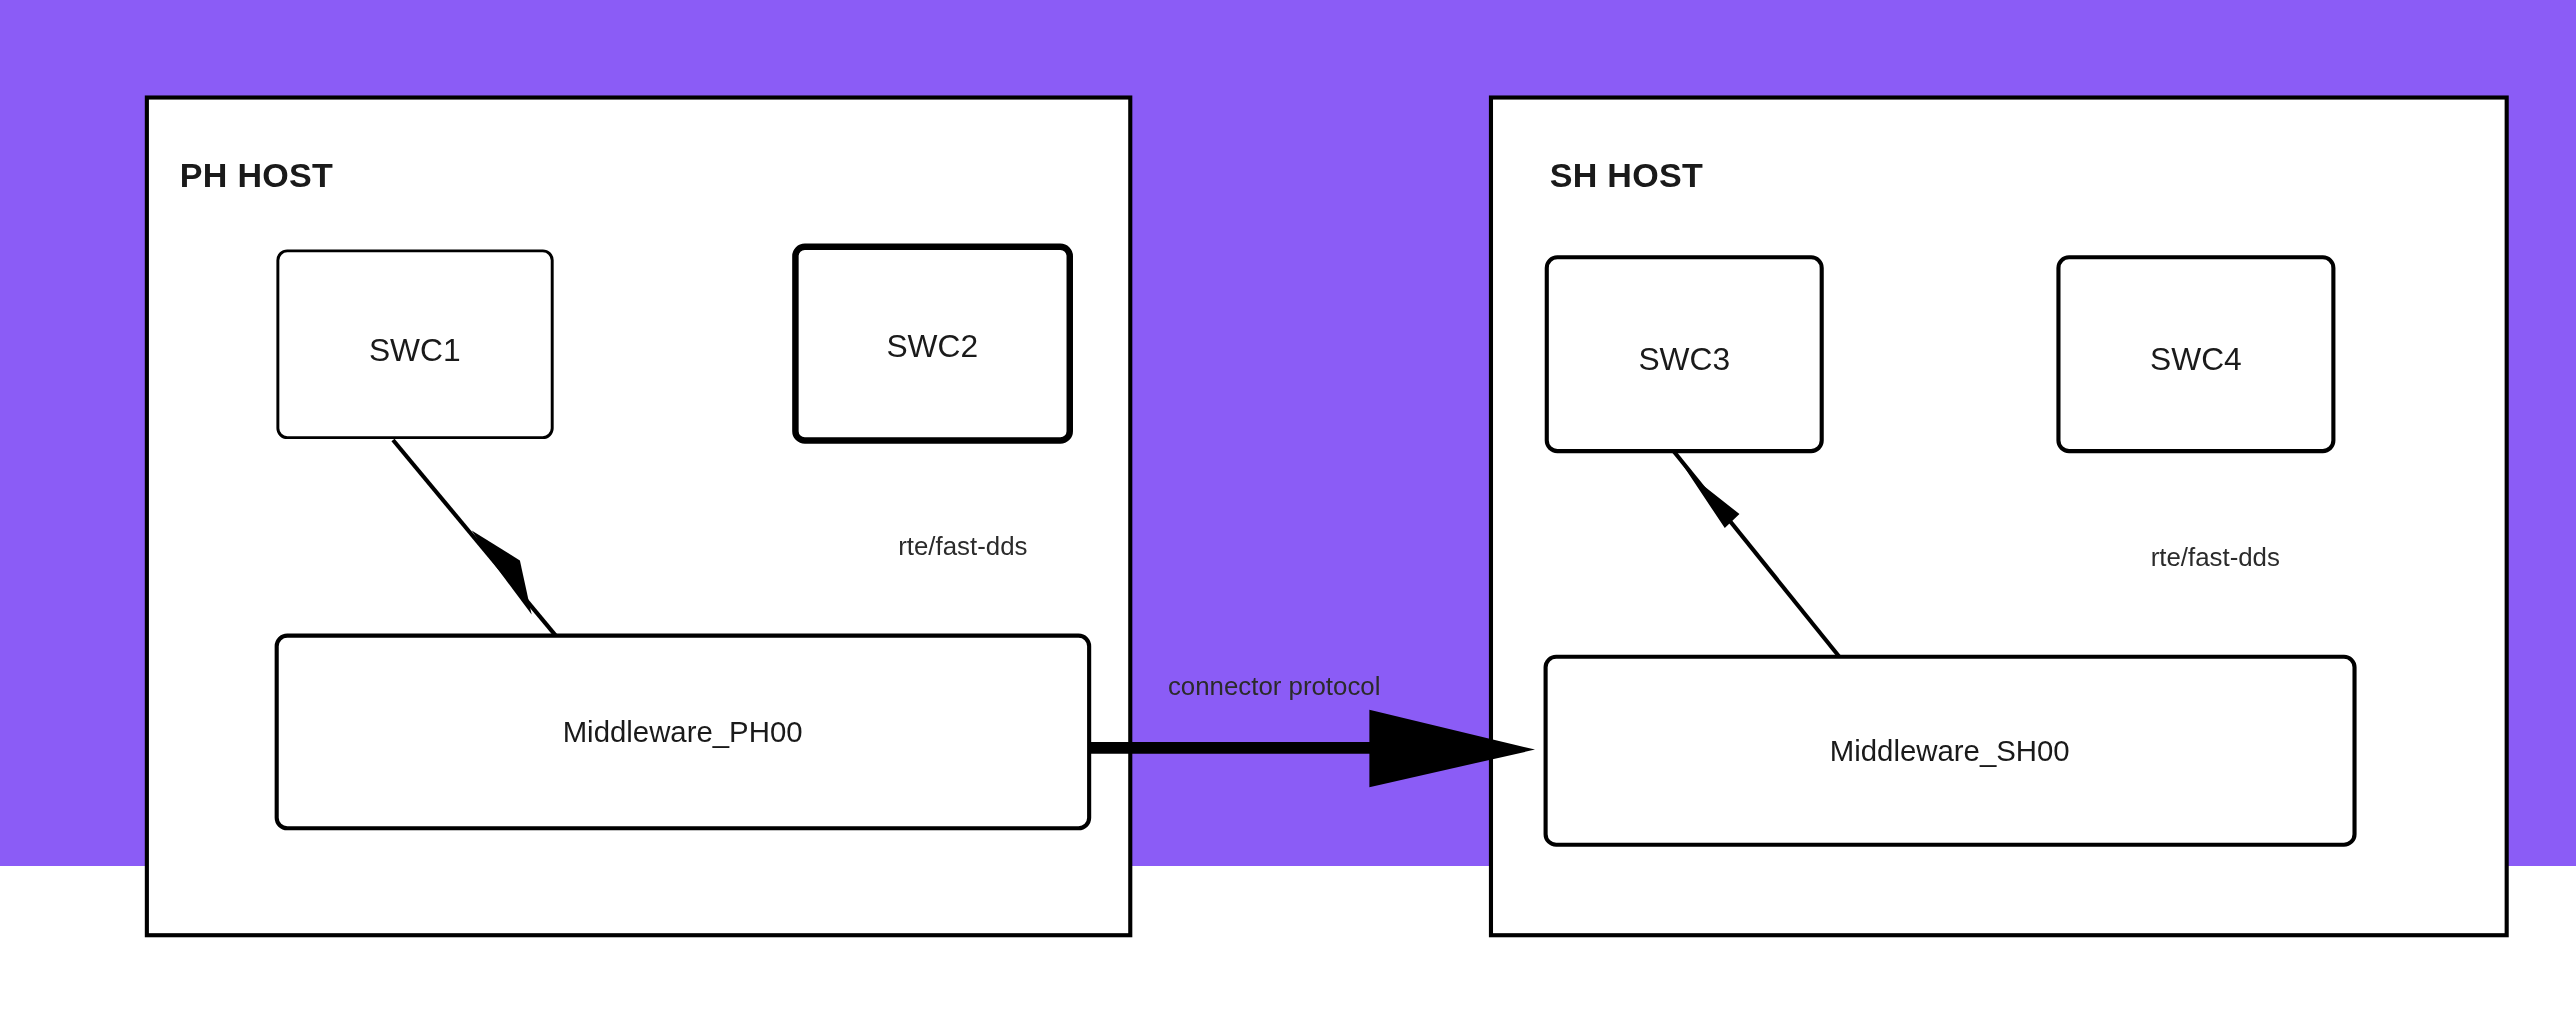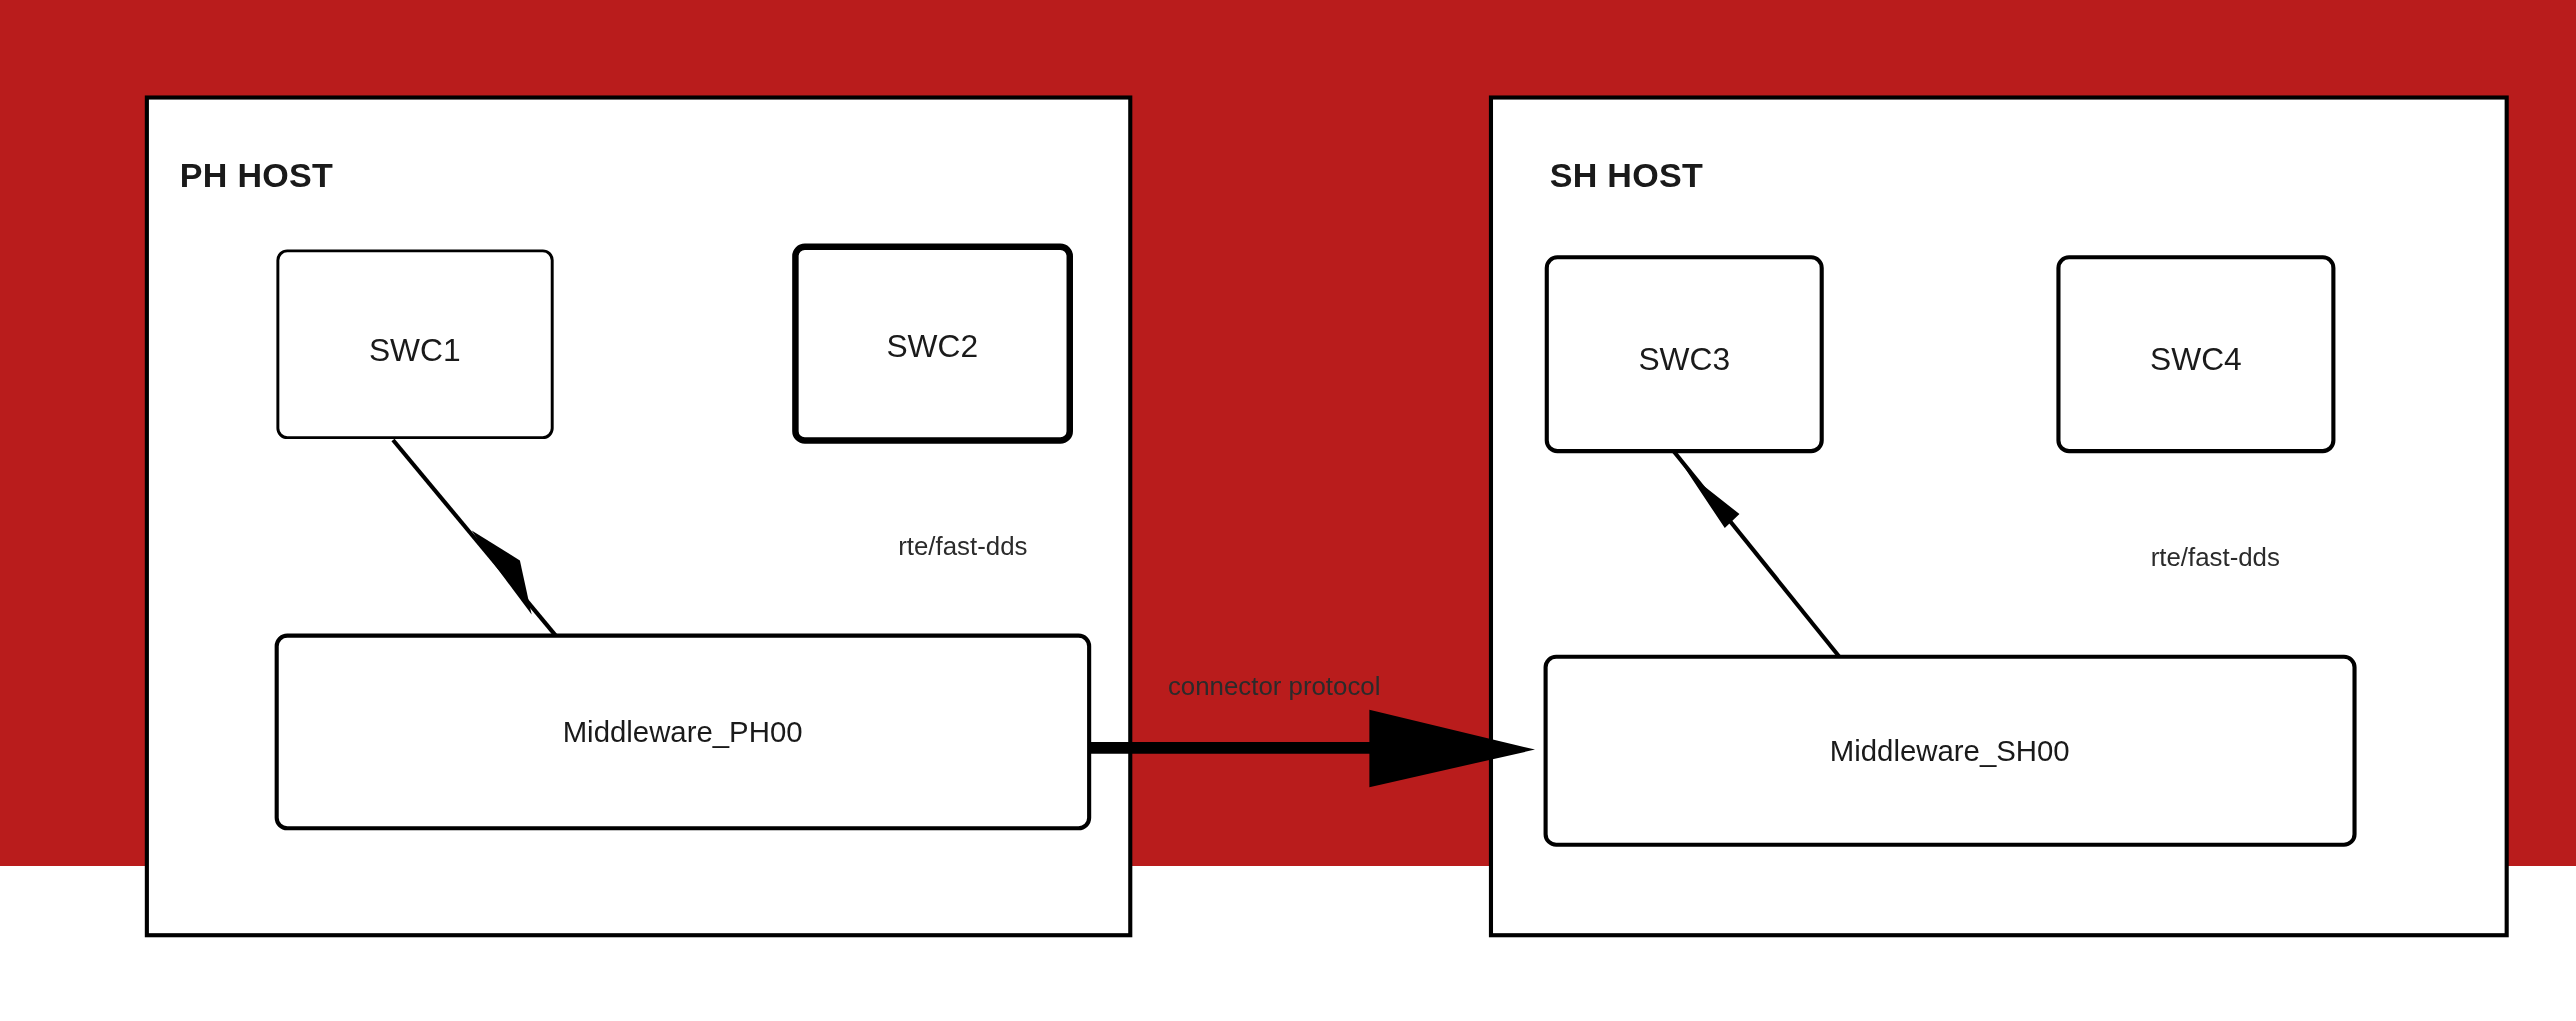--- a/index.html
+++ b/index.html
@@ -10,21 +10,21 @@
   body {
     width: 2576px;
     height: 1021px;
     font-family: "Liberation Sans", "DejaVu Sans", sans-serif;
     overflow: hidden;
   }
   #diagram-root {
     position: relative;
     width: 2576px;
     height: 866px;
-    background: #b91c1c;
+    background: #8b5cf6;
   }
   svg#diagram-canvas {
     position: absolute;
     top: 0;
     left: 0;
     width: 2576px;
     height: 1021px;
     display: block;
   }
   .host-frame {

